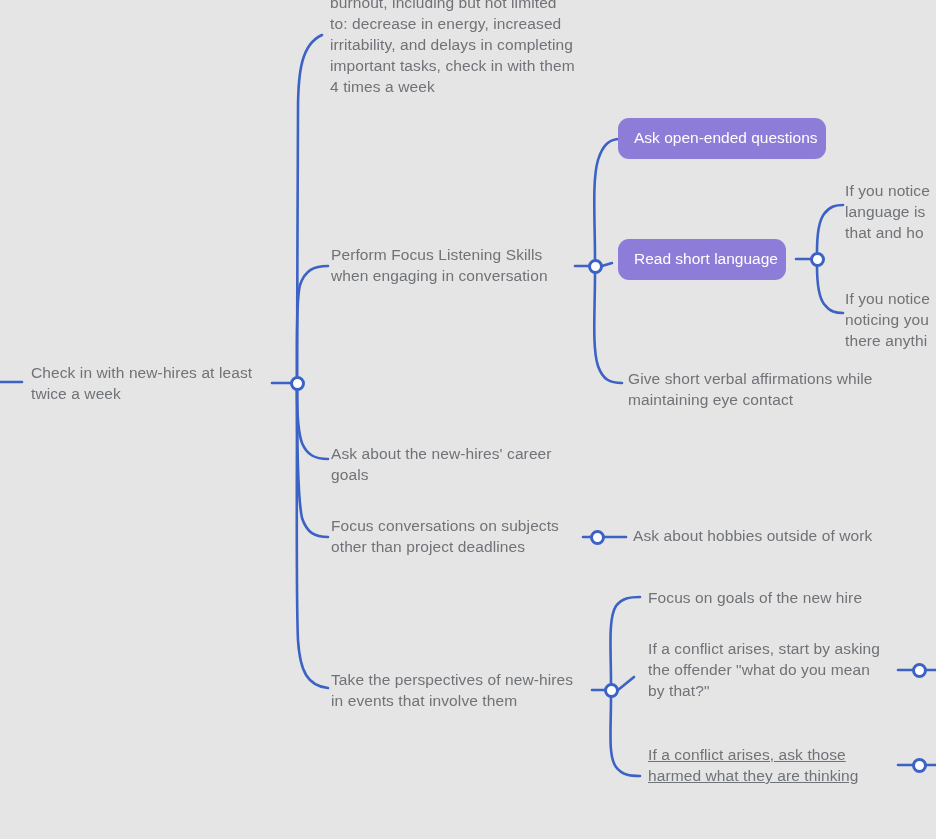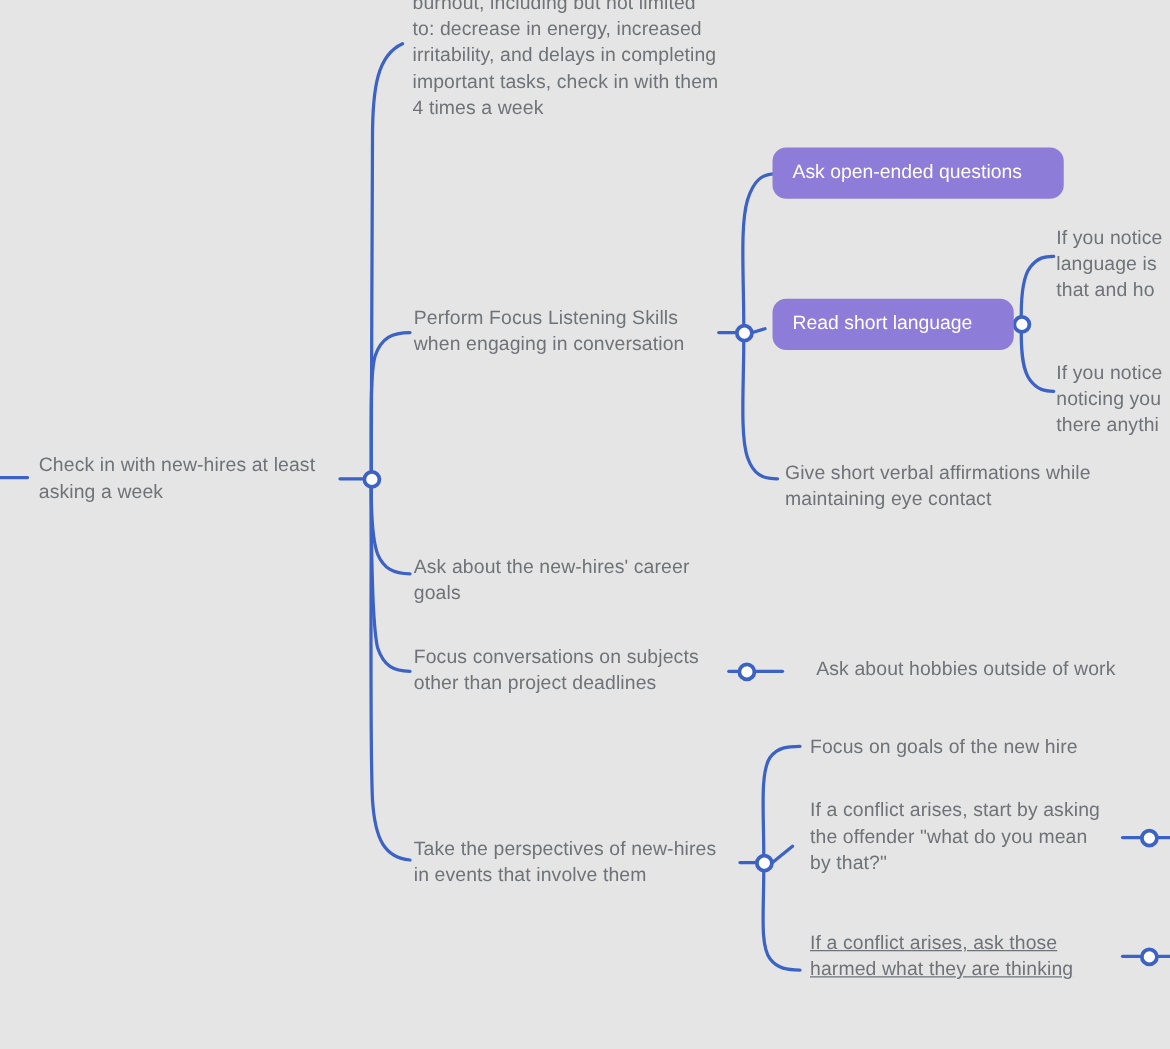--- a/index.html
+++ b/index.html
@@ -34,21 +34,21 @@
     letter-spacing: 0.1px;
     white-space: pre-line;
   }
   .pill {
     position: absolute;
     background: #8d7cd8;
     color: #ffffff;
     font-size: 15.5px;
     line-height: 20px;
     border-radius: 11px;
-    padding: 10px 33px 11px 16px;
+    padding: 10px 8px 11px 16px;
     white-space: nowrap;
     box-sizing: border-box;
   }
   .hub {
     position: absolute;
     width: 15px;
     height: 15px;
     border-radius: 50%;
     background: #ffffff;
     border: 3px solid #3b62c4;
@@ -109,21 +109,21 @@
   <div class="hub" style="left:912px; top:663px;"></div>
   <div class="hub" style="left:912px; top:758px;"></div>
 
   <div class="node-text" style="left:330px; top:-8px; width:275px;">burnout, including but not limited
 to: decrease in energy, increased
 irritability, and delays in completing
 important tasks, check in with them
 4 times a week</div>
 
   <div class="node-text" style="left:31px; top:362px; width:250px;">Check in with new-hires at least
-asking a week</div>
+twice a week</div>
 
   <div class="node-text" style="left:331px; top:244px; width:250px;">Perform Focus Listening Skills
 when engaging in conversation</div>
 
   <div class="pill" style="left:618px; top:118px;">Ask open-ended questions</div>
 
   <div class="pill" style="left:618px; top:239px;">Read short language</div>
 
   <div class="node-text" style="left:845px; top:180px; width:110px;">If you notice
 language is
@@ -135,21 +135,21 @@
 
   <div class="node-text" style="left:628px; top:368px; width:275px;">Give short verbal affirmations while
 maintaining eye contact</div>
 
   <div class="node-text" style="left:331px; top:443px; width:250px;">Ask about the new-hires' career
 goals</div>
 
   <div class="node-text" style="left:331px; top:515px; width:250px;">Focus conversations on subjects
 other than project deadlines</div>
 
-  <div class="node-text" style="left:633px; top:525px; width:280px;margin-left:20px;">Ask about hobbies outside of work</div>
+  <div class="node-text" style="left:633px; top:525px; width:280px;">Ask about hobbies outside of work</div>
 
   <div class="node-text" style="left:331px; top:669px; width:265px;">Take the perspectives of new-hires
 in events that involve them</div>
 
   <div class="node-text" style="left:648px; top:587px; width:260px;">Focus on goals of the new hire</div>
 
   <div class="node-text" style="left:648px; top:638px; width:252px;">If a conflict arises, start by asking
 the offender "what do you mean
 by that?"</div>
 

